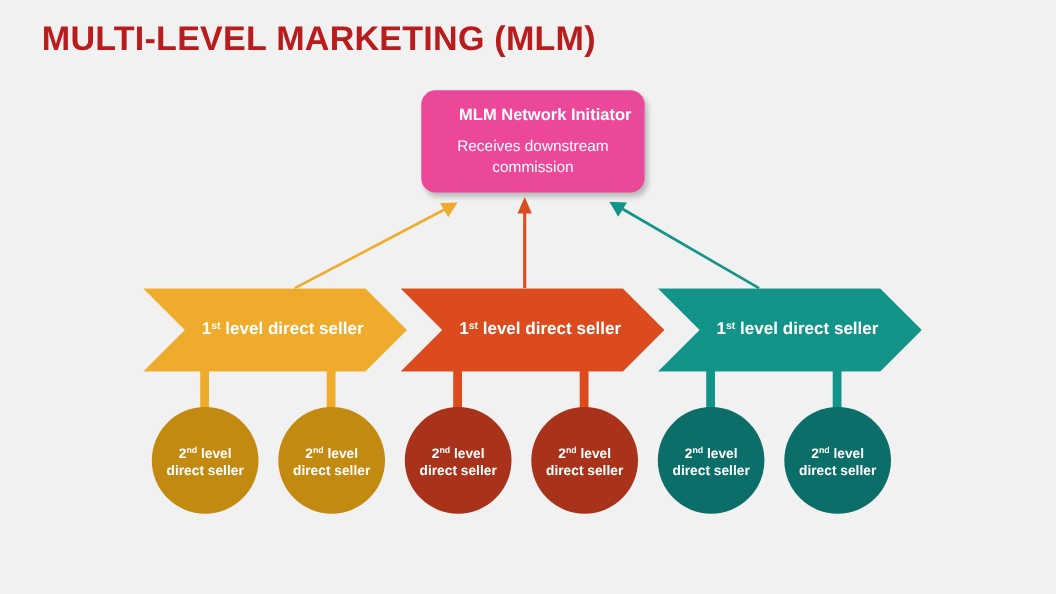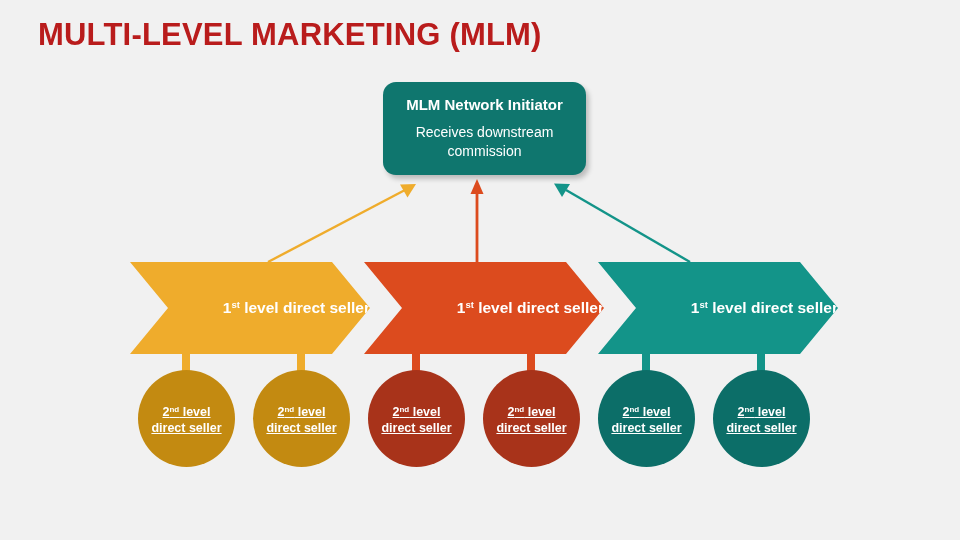--- a/index.html
+++ b/index.html
@@ -32,26 +32,26 @@
     white-space: nowrap;
   }
 
   
   #initiator-node {
     position: absolute;
     left: 383px;
     top: 82px;
     width: 203px;
     height: 93px;
-    background: #0f766e;
+    background: #ec4899;
     border-radius: 13px;
     box-shadow: 3px 4px 5px rgba(0,0,0,0.22);
     display: flex;
     flex-direction: column;
-    align-items: center;
+    align-items: flex-end;
     justify-content: center;
     box-sizing: border-box;
     padding: 4px 12px 6px 12px;
   }
   #initiator-node .node-title {
     color: #ffffff;
     font-size: 15px;
     font-weight: bold;
     line-height: 20px;
     text-align: center;
@@ -72,24 +72,24 @@
     top: 0;
     width: 960px;
     height: 540px;
     pointer-events: none;
   }
 
   
   .chevron {
     position: absolute;
     top: 262px;
-    height: 92px;
+    height: 76px;
     display: flex;
     align-items: center;
-    justify-content: flex-end;
+    justify-content: center;
     box-sizing: border-box;
   }
   .chevron .chevron-label {
     color: #ffffff;
     font-size: 15.5px;
     font-weight: bold;
     white-space: nowrap;
     position: relative;
     z-index: 2;
     padding-left: 14px;
@@ -136,21 +136,20 @@
     display: flex;
     align-items: center;
     justify-content: center;
     text-align: center;
   }
   .circle-node .circle-label {
     color: #ffffff;
     font-size: 12.5px;
     font-weight: bold;
     line-height: 16px;
-    text-decoration: underline;
   }
   .circle-node .circle-label sup {
     font-size: 8px;
     vertical-align: 4px;
     font-weight: bold;
   }
 </style>
 </head>
 <body>
 

